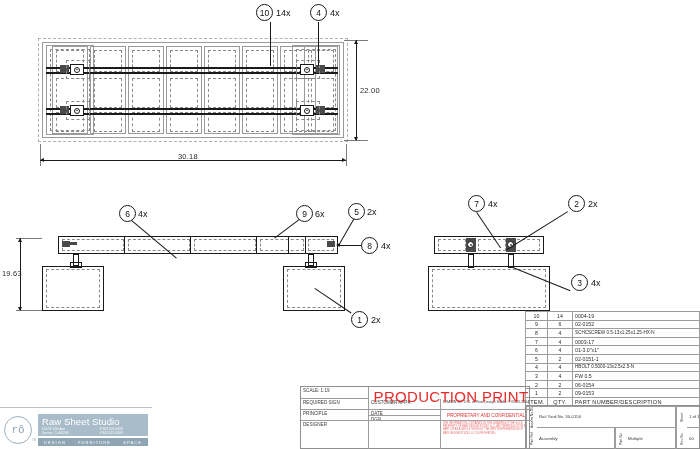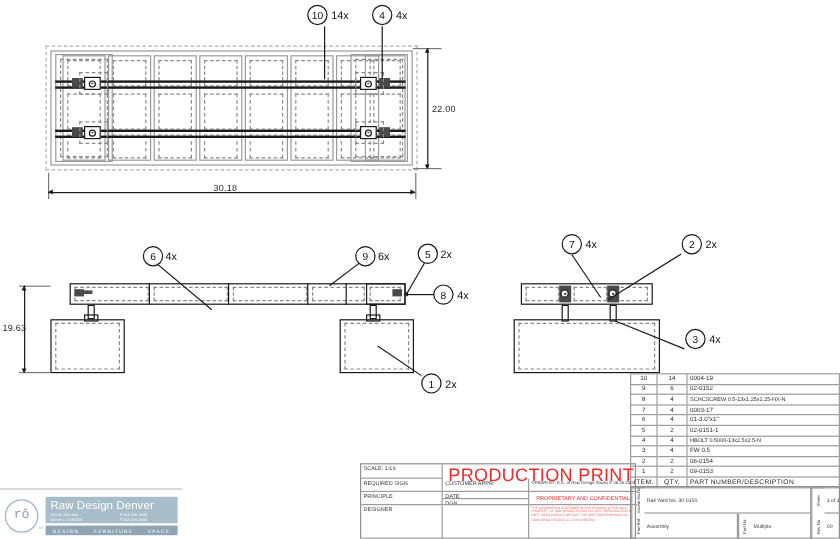--- a/index.html
+++ b/index.html
@@ -514,21 +514,21 @@
     <div class="tb-cell nb-b" style="left:100px;top:22px;width:50px;height:22px;padding-top:8px;">Multiple</div>
     <div class="tb-cell nb-b" style="left:150px;top:22px;width:11px;height:22px;writing-mode:vertical-rl;transform:rotate(180deg);display:flex;align-items:center;justify-content:center;font-size:3.5px;">Rev No</div>
     <div class="tb-cell nb-r nb-b" style="left:161px;top:22px;width:14px;height:22px;padding-top:8px;">00</div>
   </div>
 
   <div id="logo-divider"></div>
   <div id="logoblock">
     <div id="logo-mark">rô</div>
     <div class="tm">TM</div>
     <div id="logo-name">
-      <span>Raw Design Denver</span>
+      <span>Raw Sheet Studio</span>
       <div class="logo-addr" style="left:4px;top:12.5px;">120 W 12th Ave</div>
       <div class="logo-addr" style="left:4px;top:16.5px;">Denver, Co 80200</div>
       <div class="logo-addr" style="left:62px;top:12.5px;">P.303.525.0608</div>
       <div class="logo-addr" style="left:62px;top:16.5px;">F.303.525.0609</div>
     </div>
     <div id="logo-tag">
       <span>DESIGN</span>
       <span>FURNITURE</span>
       <span>SPACE</span>
     </div>

